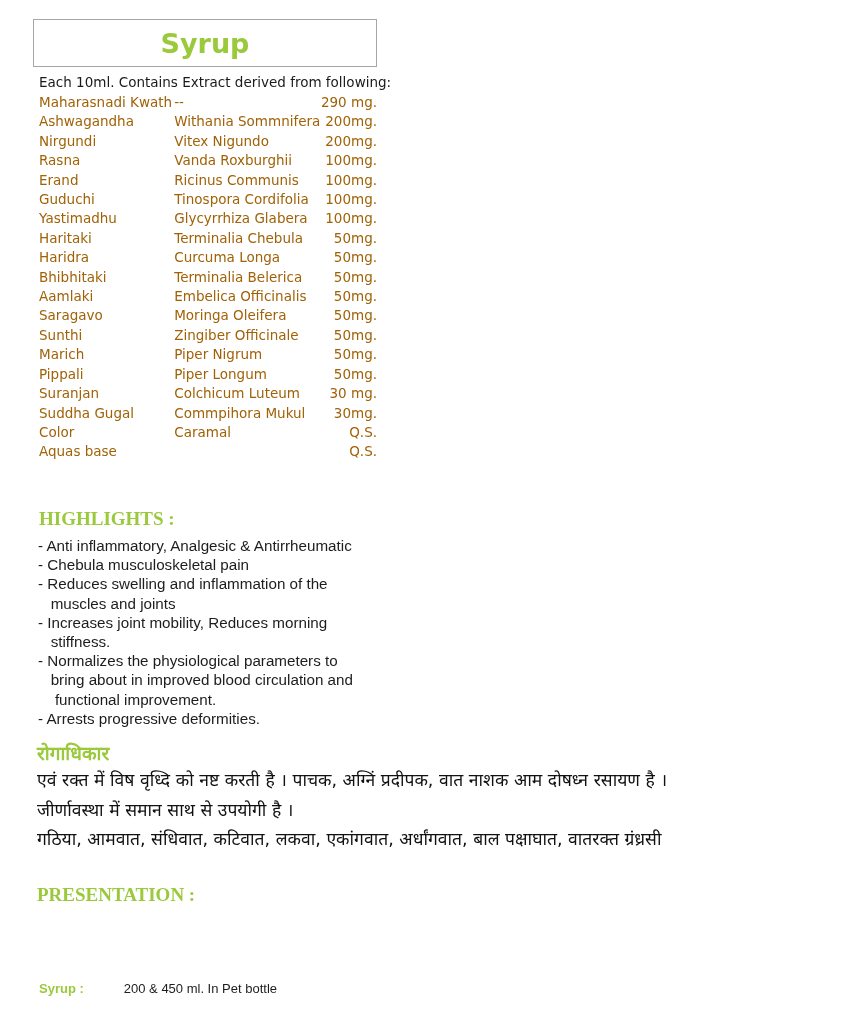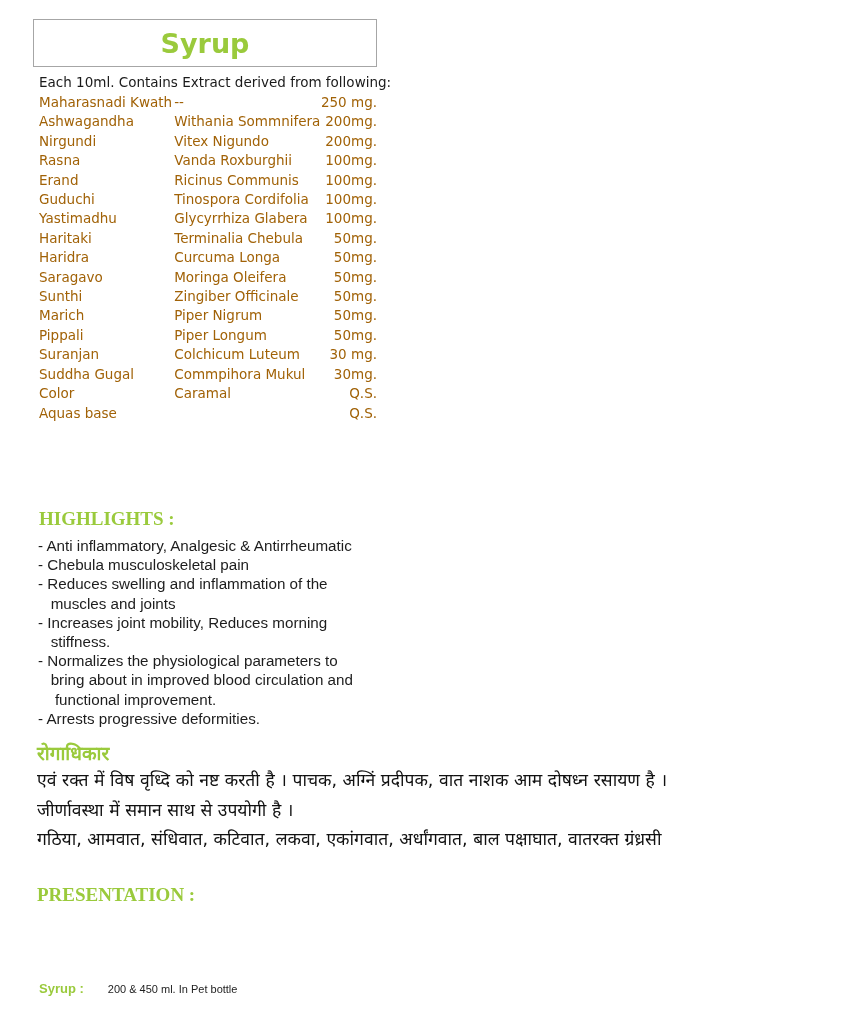--- a/index.html
+++ b/index.html
@@ -151,43 +151,43 @@
   }
   .pres-label {
     font-family: "Liberation Sans", sans-serif;
     font-size: 13px;
     font-weight: bold;
     color: #9aca3c;
     display: inline-block;
   }
   .pres-value {
     font-family: "Liberation Sans", sans-serif;
-    font-size: 11px;
+    font-size: 13px;
     color: #1d1d1d;
     display: inline-block;
-    margin-left: 24px;
+    margin-left: 40px;
   }
 </style>
 </head>
 <body>
 
 <div class="page">
 
   <div class="title-box">
     <span class="title-text">Syrup</span>
   </div>
 
   <div class="comp-intro">Each 10ml. Contains Extract derived from following:</div>
 
   <table class="ing-table">
     <tbody>
       <tr>
         <td class="col-common">Maharasnadi Kwath</td>
         <td class="col-botanical">--</td>
-        <td class="col-qty">250 mg.</td>
+        <td class="col-qty">290 mg.</td>
       </tr>
       <tr>
         <td class="col-common">Ashwagandha</td>
         <td class="col-botanical">Withania Sommnifera</td>
         <td class="col-qty">200mg.</td>
       </tr>
       <tr>
         <td class="col-common">Nirgundi</td>
         <td class="col-botanical">Vitex  Nigundo</td>
         <td class="col-qty">200mg.</td>
@@ -213,20 +213,30 @@
         <td class="col-qty">100mg.</td>
       </tr>
       <tr>
         <td class="col-common">Haritaki</td>
         <td class="col-botanical">Terminalia Chebula</td>
         <td class="col-qty">50mg.</td>
       </tr>
       <tr>
         <td class="col-common">Haridra</td>
         <td class="col-botanical">Curcuma Longa</td>
+        <td class="col-qty">50mg.</td>
+      </tr>
+      <tr>
+        <td class="col-common">Bhibhitaki</td>
+        <td class="col-botanical">Terminalia Belerica</td>
+        <td class="col-qty">50mg.</td>
+      </tr>
+      <tr>
+        <td class="col-common">Aamlaki</td>
+        <td class="col-botanical">Embelica Officinalis</td>
         <td class="col-qty">50mg.</td>
       </tr>
       <tr>
         <td class="col-common">Saragavo</td>
         <td class="col-botanical">Moringa Oleifera</td>
         <td class="col-qty">50mg.</td>
       </tr>
       <tr>
         <td class="col-common">Sunthi</td>
         <td class="col-botanical">Zingiber Officinale</td>

